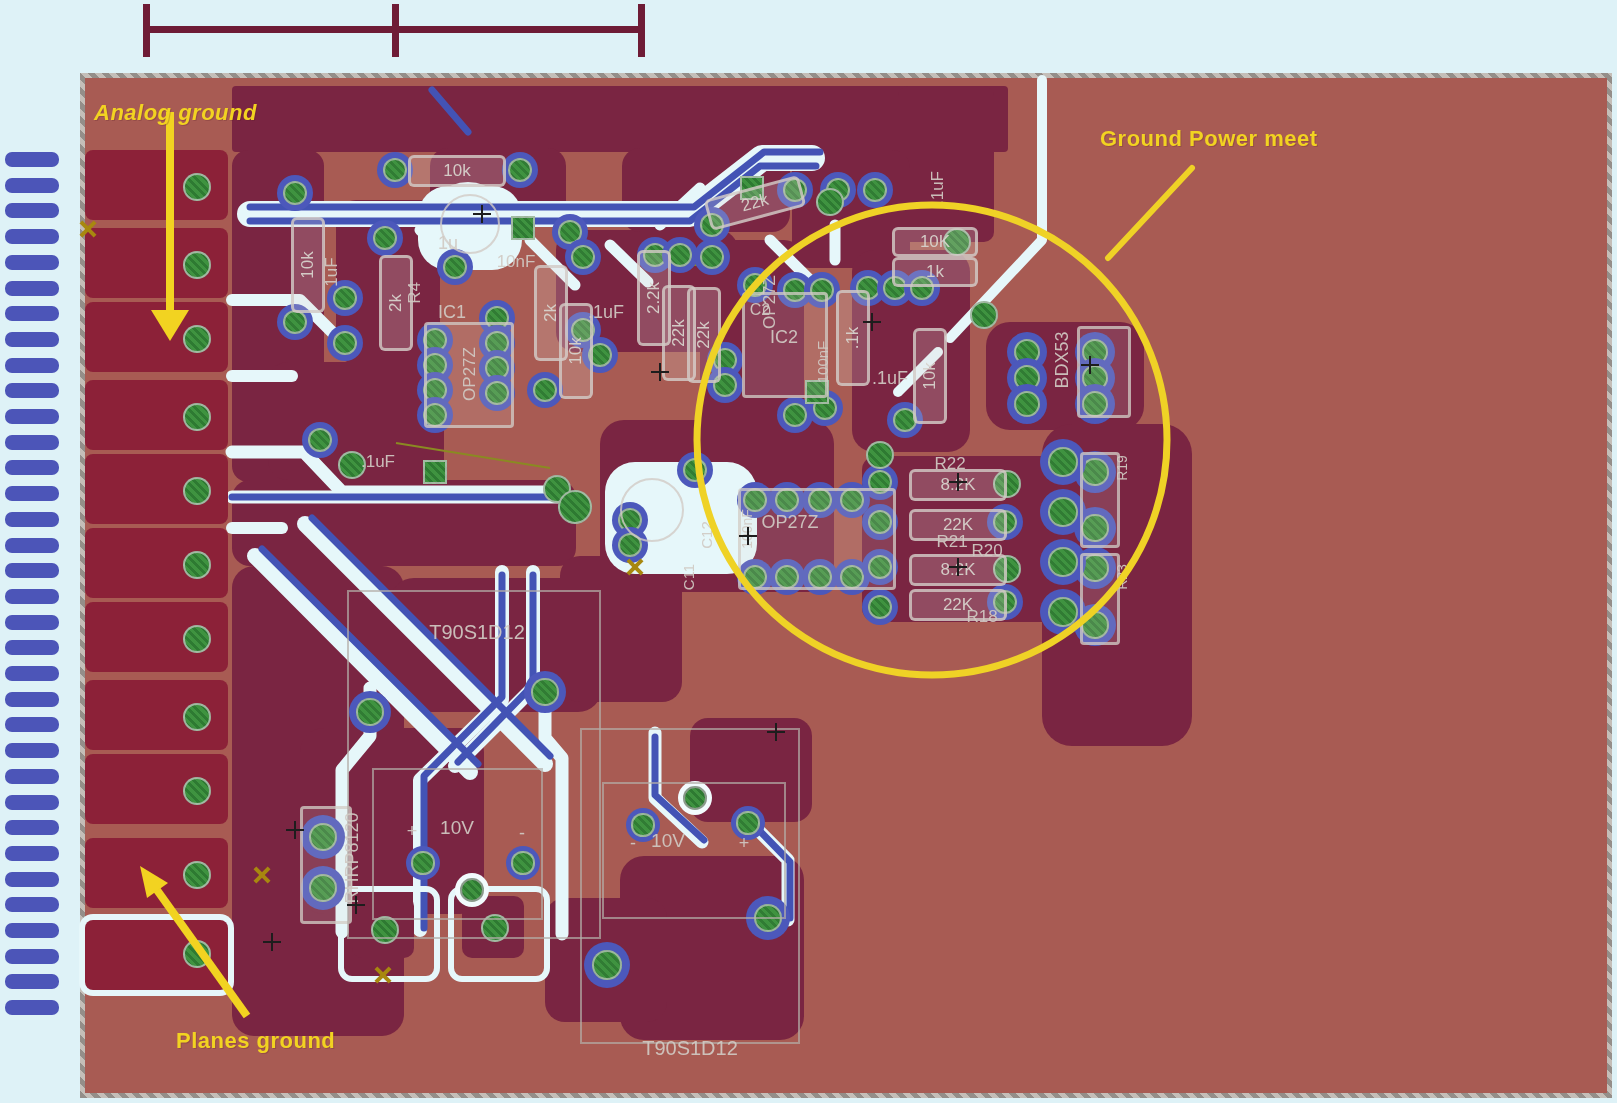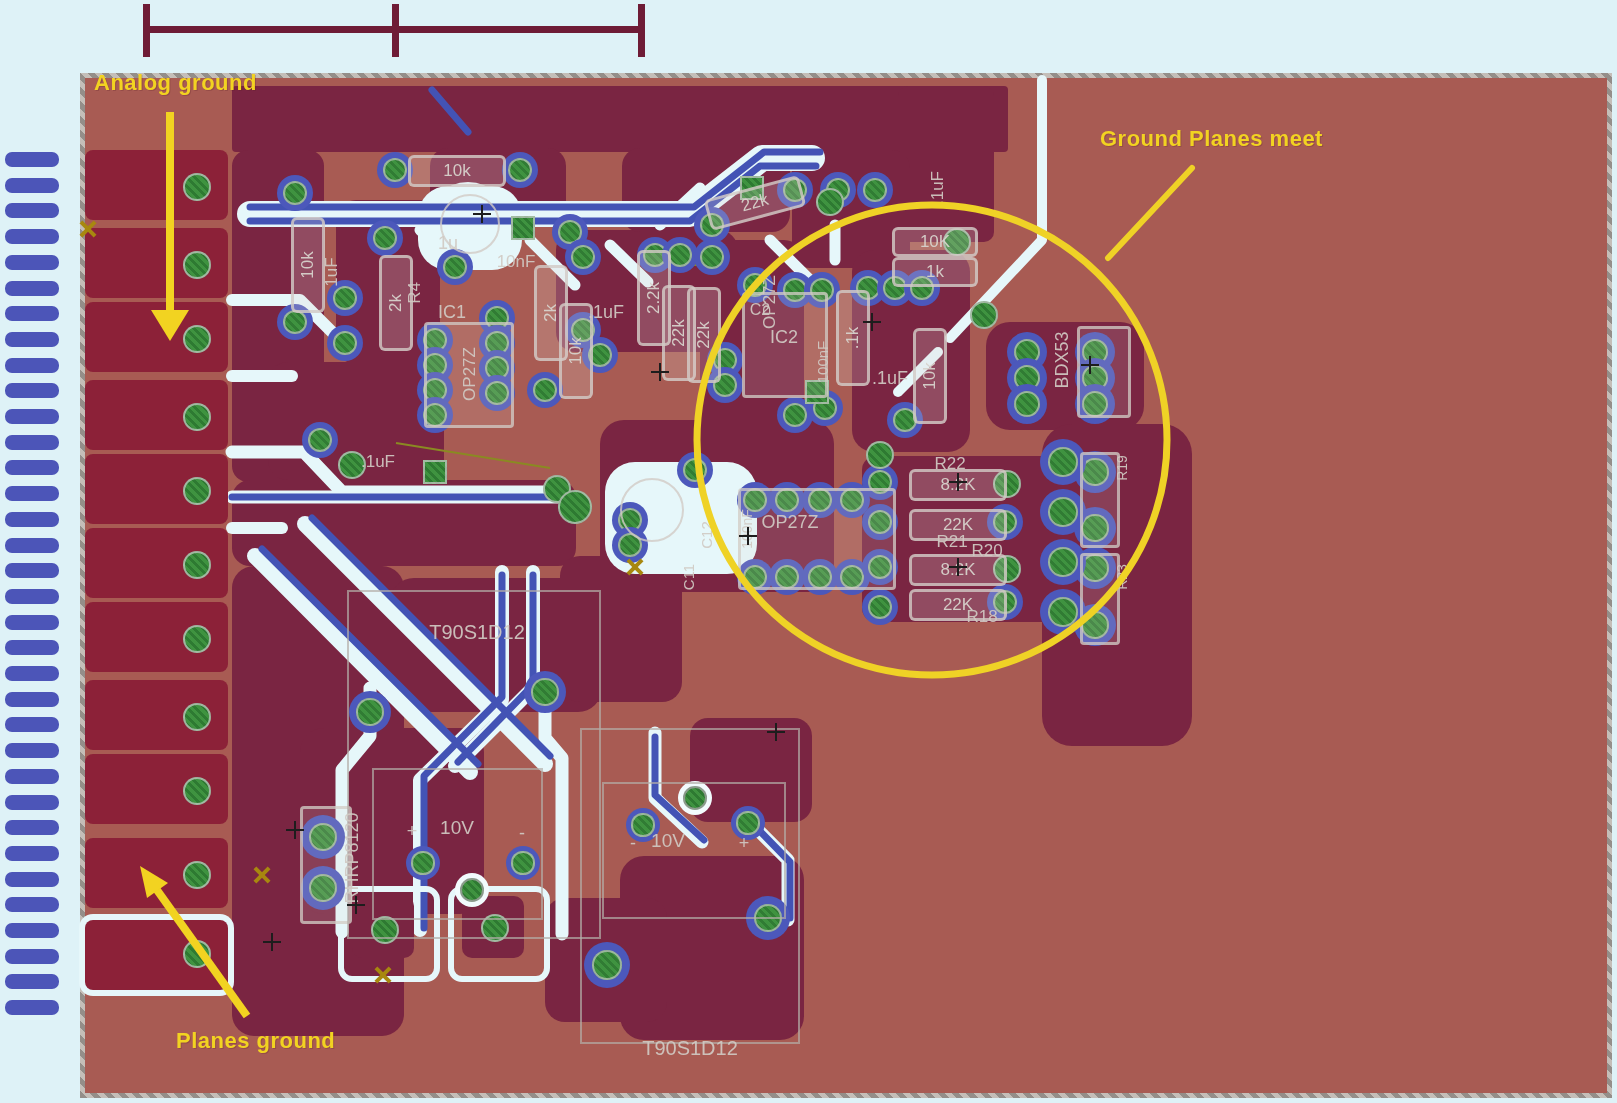--- a/index.html
+++ b/index.html
@@ -538,22 +538,22 @@
 
   <svg class="layer z5" viewBox="0 0 1617 1103">
     <circle cx="932" cy="440" r="235" fill="none" stroke="#efd226" stroke-width="7"></circle>
     <line x1="1192" y1="168" x2="1108" y2="258" stroke="#efd226" stroke-width="6" stroke-linecap="round"></line>
     <line x1="170" y1="112" x2="170" y2="314" stroke="#f2d321" stroke-width="8"></line>
     <polygon points="170,341 151,310 189,310" fill="#f2d321"></polygon>
     <line x1="247" y1="1016" x2="157" y2="890" stroke="#f2d321" stroke-width="8"></line>
     <polygon points="140,866 168,883 147,898" fill="#f2d321"></polygon>
   </svg>
 
-  <div class="ann" style="left:94px;top:70px;">Analog ground</div>
-  <div class="ann" style="left:1100px;top:126px;">Ground Planes meet</div>
+  <div class="ann" style="left:94px;top:100px;font-style:italic;">Analog ground</div>
+  <div class="ann" style="left:1100px;top:126px;">Ground Power meet</div>
   <div class="ann" style="left:176px;top:1028px;">Planes ground</div>
 <div class="finger" style="left: 5px; top: 152px;"></div>
     <div class="finger" style="left: 5px; top: 177.7px;"></div>
     <div class="finger" style="left: 5px; top: 203.4px;"></div>
     <div class="finger" style="left: 5px; top: 229.1px;"></div>
     <div class="finger" style="left: 5px; top: 254.8px;"></div>
     <div class="finger" style="left: 5px; top: 280.5px;"></div>
     <div class="finger" style="left: 5px; top: 306.2px;"></div>
     <div class="finger" style="left: 5px; top: 331.9px;"></div>
     <div class="finger" style="left: 5px; top: 357.6px;"></div>

